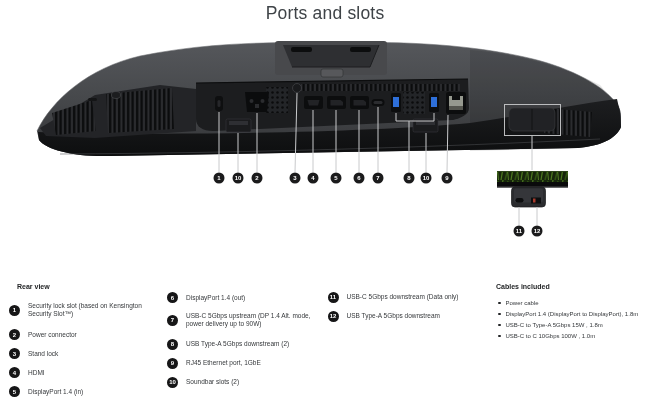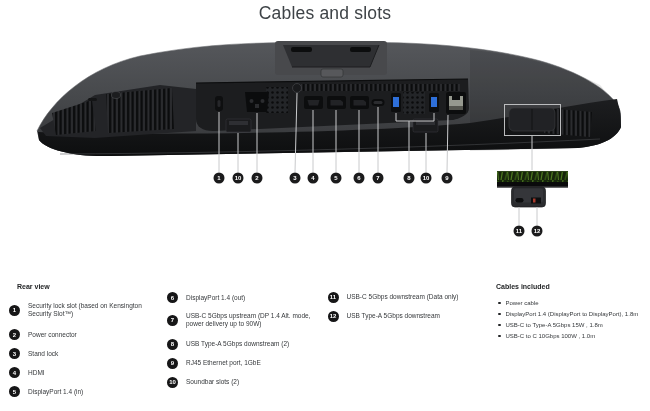--- a/index.html
+++ b/index.html
@@ -19,21 +19,21 @@
   .bdot{width:2.5px;height:2.5px;border-radius:50%;background:#232527;margin:2.2px 5px 0 2px;flex-shrink:0;}
   .cline{stroke:#c9cacc;stroke-width:1;fill:none;}
   .callout-num{fill:#fff;font-family:"Liberation Sans",sans-serif;font-size:6px;font-weight:bold;
         text-anchor:middle;}
 </style>
 </head>
 <body>
 
 <div id="page">
 
-  <div id="page-title">Cables and slots</div>
+  <div id="page-title">Ports and slots</div>
 
   <svg width="650" height="250" viewBox="0 0 650 250">
     <defs>
       <linearGradient id="gBody" x1="0" y1="0" x2="0" y2="1">
         <stop offset="0" stop-color="#55575b"></stop>
         <stop offset="0.5" stop-color="#46484b"></stop>
         <stop offset="1" stop-color="#333437"></stop>
       </linearGradient>
       <linearGradient id="gBand" x1="0" y1="0" x2="0" y2="1">
         <stop offset="0" stop-color="#1d1e20"></stop>

